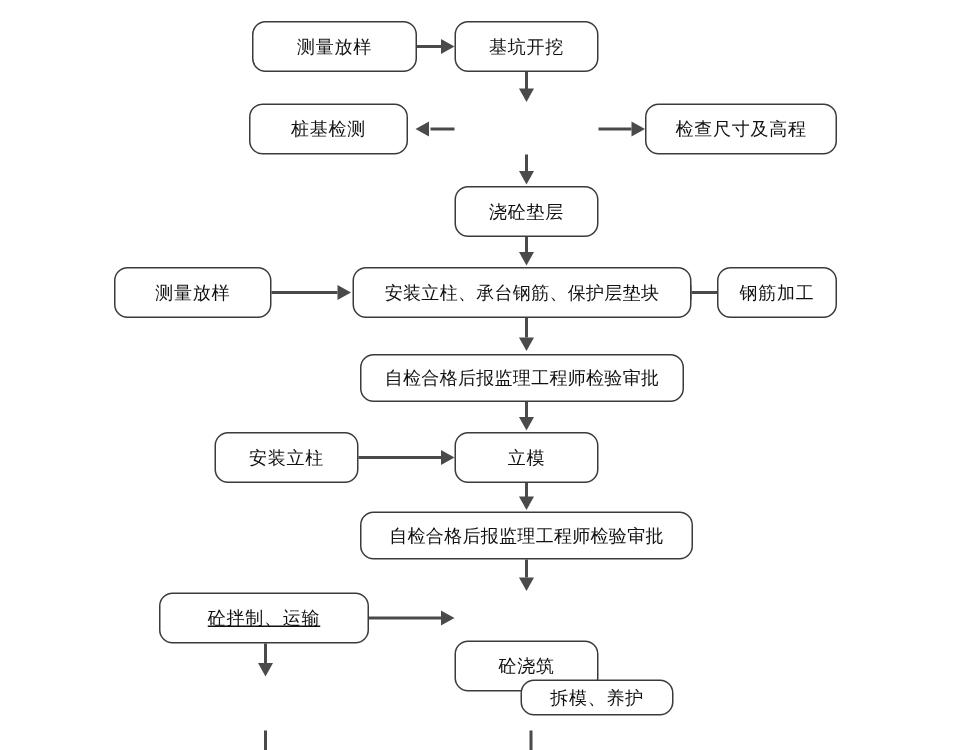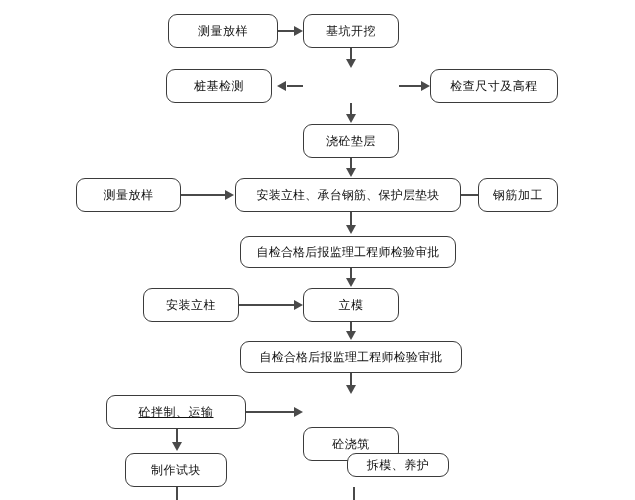--- a/index.html
+++ b/index.html
@@ -143,17 +143,16 @@
   <div class="node" style="left:143px; top:288px; width:96px; height:34px;">安装立柱</div>
 
   <div class="node" style="left:303px; top:288px; width:96px; height:34px;">立模</div>
 
   <div class="node wide" style="left:240px; top:341px; width:222px; height:32px;">自检合格后报监理工程师检验审批</div>
 
   <div class="node" style="left:106px; top:395px; width:140px; height:34px;text-decoration:underline;">砼拌制、运输</div>
 
   <div class="node" style="left:303px; top:395px; width:96px; height:34px;margin-top:32px;">砼浇筑</div>
 
-  <div class="node" style="left:125px; top:453px; width:102px; height:34px;">制作试块</div>
 
   <div class="node" style="left:303px; top:453px; width:102px; height:24px;margin-left:44px;">拆模、养护</div>
 
 </div>
 
 </body></html>

